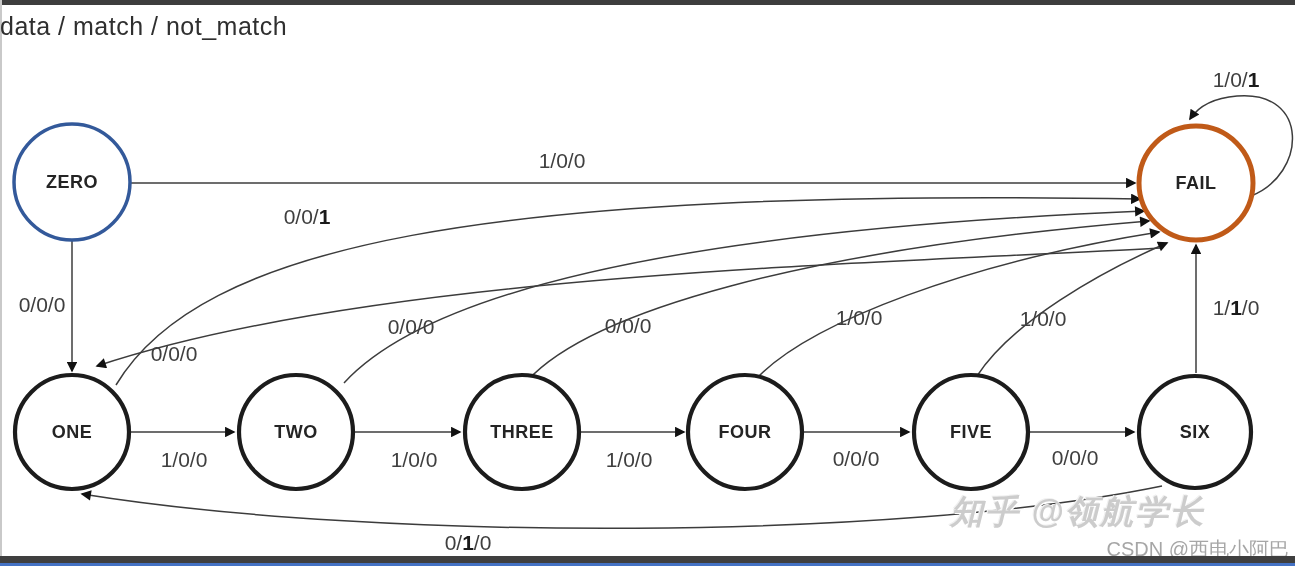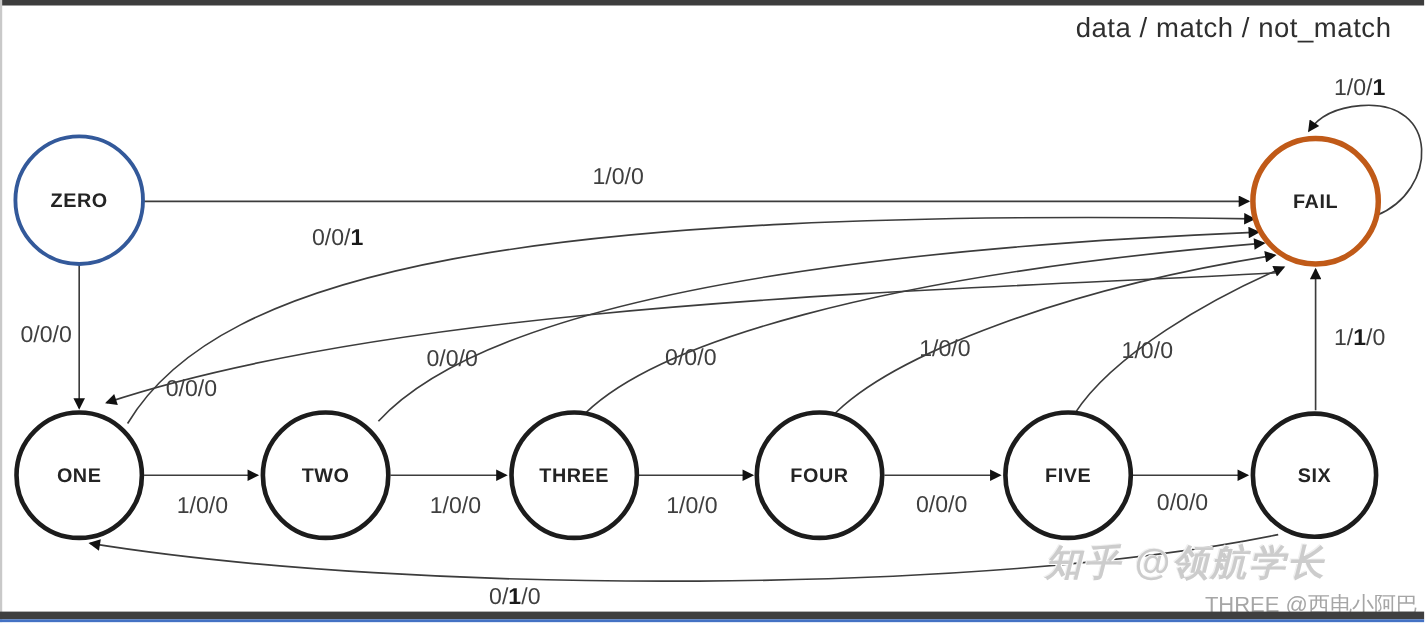--- a/index.html
+++ b/index.html
@@ -9,21 +9,21 @@
     background:#ffffff;
     overflow:hidden;
     font-family:"Liberation Sans",sans-serif;
   }
   .left-border{position:absolute;left:0;top:0;bottom:0;width:2px;background:#c9c9c9;}
   .top-bar{position:absolute;left:0;top:0;right:0;height:5px;background:#3d3d3d;}
   .bottom-bar-dark{position:absolute;left:0;right:0;bottom:3px;height:7px;background:#3f3f3f;}
   .bottom-bar-blue{position:absolute;left:0;right:0;bottom:0;height:3px;background:#4472c4;}
   .title{
     position:absolute;left:0;right:30px;top:12px;
-    text-align:right;
+    text-align:left;
     font-size:25px;color:#2f2f2f;letter-spacing:.5px;
   }
   .diagram-svg{position:absolute;left:0;top:0;}
   .wm-zhihu{
     position:absolute;left:950px;top:490px;
     font-size:33px;font-weight:700;color:#cccccc;
     text-shadow:1px 1px 0 #ffffff,-1px -1px 0 #f0f0f0;
     white-space:nowrap;letter-spacing:2px;font-style:italic;
   }
   .wm-csdn{
@@ -101,17 +101,17 @@
         <text x="628" y="325" text-anchor="middle" dominant-baseline="central" class="edge-label"><tspan>0/0/0</tspan></text>
         <text x="859" y="317" text-anchor="middle" dominant-baseline="central" class="edge-label"><tspan>1/0/0</tspan></text>
         <text x="1043" y="318" text-anchor="middle" dominant-baseline="central" class="edge-label"><tspan>1/0/0</tspan></text>
         <text x="174" y="353" text-anchor="middle" dominant-baseline="central" class="edge-label"><tspan>0/0/0</tspan></text>
         <text x="468" y="542" text-anchor="middle" dominant-baseline="central" class="edge-label"><tspan>0/</tspan><tspan class="bold">1</tspan><tspan>/0</tspan></text>
         <text x="1236" y="79" text-anchor="middle" dominant-baseline="central" class="edge-label"><tspan>1/0/</tspan><tspan class="bold">1</tspan></text>
       </g>
   </svg>
 
   <div class="wm-zhihu">知乎 @领航学长</div>
-  <div class="wm-csdn">THREE @西电小阿巴</div>
+  <div class="wm-csdn">CSDN @西电小阿巴</div>
 
   <div class="bottom-bar-dark"></div>
   <div class="bottom-bar-blue"></div>
 </div>
 
 </body></html>

